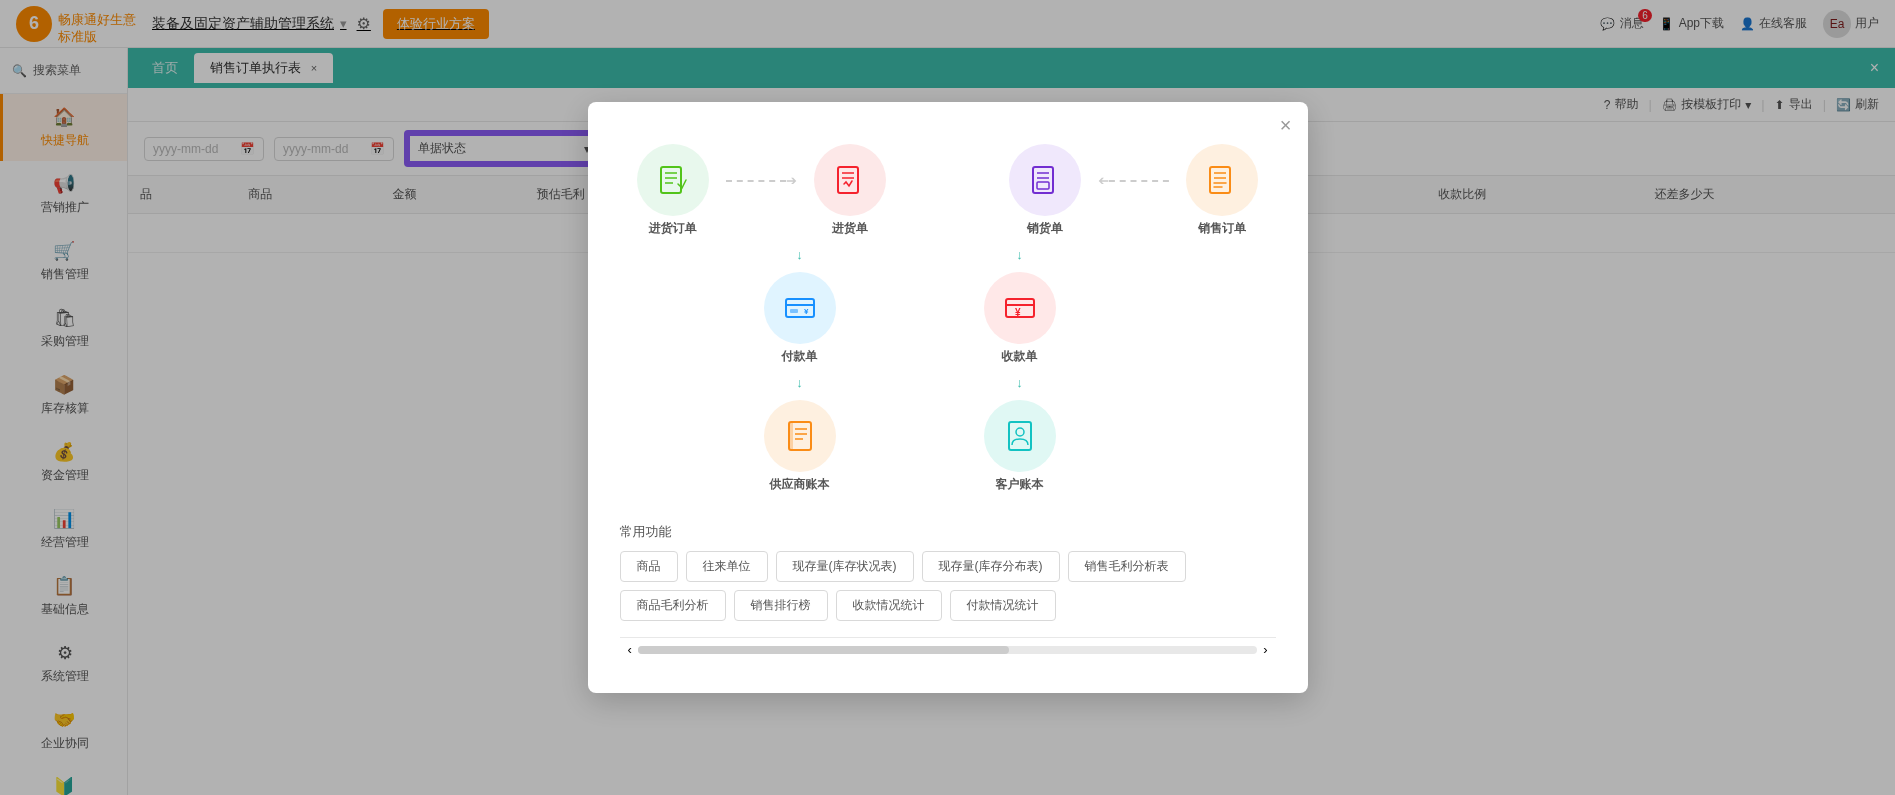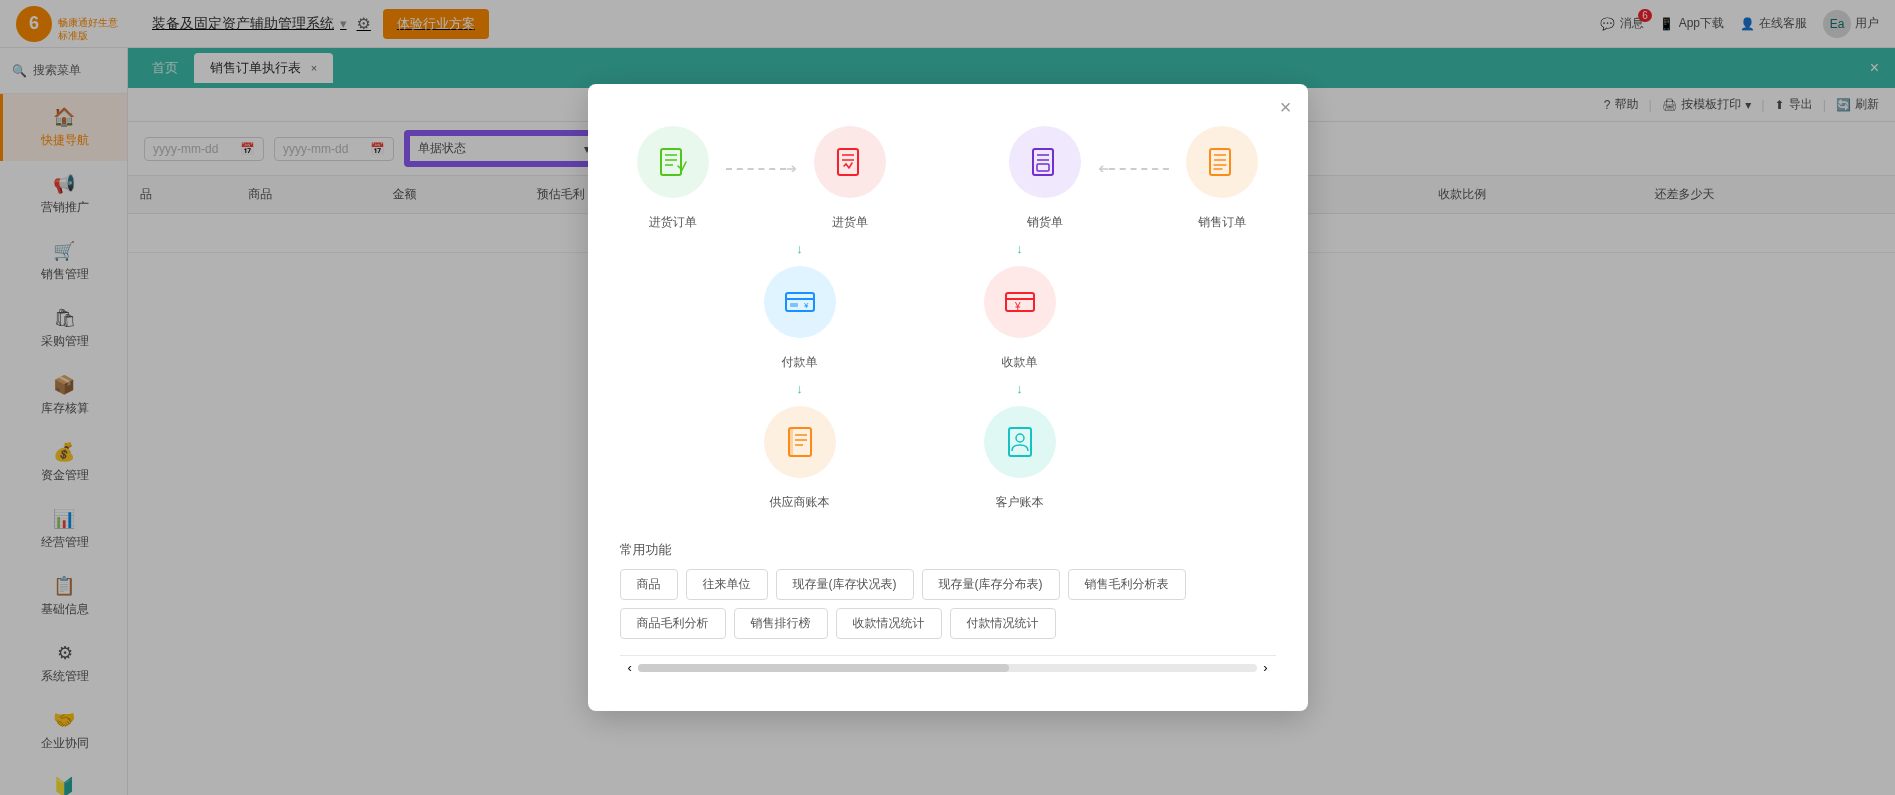--- a/index.html
+++ b/index.html
@@ -8,30 +8,30 @@
     
     .app-container { display: flex; flex-direction: column; height: 795px; width: 1895px; }
     .top-bar { height: 48px; background: #fff; display: flex; align-items: center; padding: 0 16px; border-bottom: 1px solid #e8e8e8; flex-shrink: 0; }
     .main-area { display: flex; flex: 1; overflow: hidden; }
     .sidebar { width: 128px; background: #fff; border-right: 1px solid #e8e8e8; flex-shrink: 0; display: flex; flex-direction: column; }
     .content-area { flex: 1; display: flex; flex-direction: column; background: #7dd3fc; overflow: hidden; }
 
     
     .logo-area { display: flex; align-items: center; width: 128px; flex-shrink: 0; }
     .logo-icon { width: 36px; height: 36px; background: #ff8c00; border-radius: 50%; display: flex; align-items: center; justify-content: center; color: white; font-size: 18px; font-weight: bold; margin-right: 6px; }
-    .logo-text { font-size: 10px; color: #ff8c00; line-height: 1.3; margin-top: 11px; }
+    .logo-text { font-size: 13px; color: #ff8c00; line-height: 1.3; margin-top: 11px; }
     .top-bar-system { display: flex; align-items: center; flex: 1; padding-left: 8px; text-decoration: underline; }
     .system-name { font-size: 14px; color: #333; font-weight: 500; }
     .system-dropdown { color: #999; margin-left: 6px; cursor: pointer; }
     .gear-btn { margin-left: 10px; color: #666; cursor: pointer; font-size: 16px; }
     .experience-btn { margin-left: 12px; background: #ff8c00; color: white; border: none; border-radius: 4px; padding: 6px 14px; cursor: pointer; font-size: 13px; }
     .top-bar-right { display: flex; align-items: center; gap: 16px; margin-left: auto; }
     .top-bar-icon-item { display: flex; align-items: center; gap: 4px; color: #555; cursor: pointer; font-size: 12px; position: relative; }
     .badge { background: #f5222d; color: white; border-radius: 10px; font-size: 10px; padding: 1px 4px; position: absolute; top: -6px; right: -8px; }
-    .user-avatar { width: 28px; height: 28px; border-radius: 50%; background: #ddd; display: flex; align-items: center; justify-content: center; font-size: 12px; color: #0f766e; }
+    .user-avatar { width: 28px; height: 28px; border-radius: 50%; background: #ddd; display: flex; align-items: center; justify-content: center; font-size: 12px; color: #7f1d1d; }
 
     
     .sidebar-search { padding: 10px 8px; border-bottom: 1px solid #f0f0f0; }
     .sidebar-search-btn { display: flex; align-items: center; gap: 6px; color: #666; font-size: 12px; cursor: pointer; padding: 4px; }
     .sidebar-item { display: flex; flex-direction: column; align-items: center; padding: 12px 6px; cursor: pointer; color: #555; font-size: 12px; gap: 4px; border-left: 3px solid transparent; }
     .sidebar-item.active { background: #fff3e8; border-left-color: #ff8c00; color: #ff8c00; }
     .sidebar-item .icon { font-size: 18px; }
 
     
     .tab-bar { background: #3dbdac; display: flex; align-items: center; height: 40px; padding: 0 8px; flex-shrink: 0; }
@@ -61,21 +61,21 @@
     .no-data { text-align: center; padding: 60px; color: #999; font-size: 13px; }
 
     
     .overlay { position: fixed; top: 0; left: 0; right: 0; bottom: 0; background: rgba(0,0,0,0.3); z-index: 100; display: flex; align-items: center; justify-content: center; }
     .modal { background: white; border-radius: 8px; width: 720px; padding: 32px; position: relative; box-shadow: 0 8px 32px rgba(0,0,0,0.2); }
     .modal-close { position: absolute; top: 12px; right: 16px; font-size: 20px; color: #999; cursor: pointer; background: none; border: none; }
 
     
     .flow-area { display: flex; flex-direction: column; gap: 0; }
     .flow-row { display: flex; align-items: center; justify-content: flex-start; gap: 0; padding: 10px 0; }
-    .flow-node { display: flex; flex-direction: column; align-items: center; width: 120px; gap: 16px; }
+    .flow-node { display: flex; flex-direction: column; align-items: center; width: 120px; gap: 4px; font-weight: bold; }
     .flow-circle { width: 72px; height: 72px; border-radius: 50%; display: flex; align-items: center; justify-content: center; font-size: 28px; }
     .flow-label { font-size: 12px; color: #555; }
 
     .circle-green { background: #e8f8ed; }
     .circle-red-light { background: #fde8e8; }
     .circle-purple { background: #f0e8fc; }
     .circle-orange { background: #fef0e0; }
     .circle-blue { background: #e0f4ff; }
     .circle-red { background: #ffe8e8; }
     .circle-orange2 { background: #fef0e0; }

